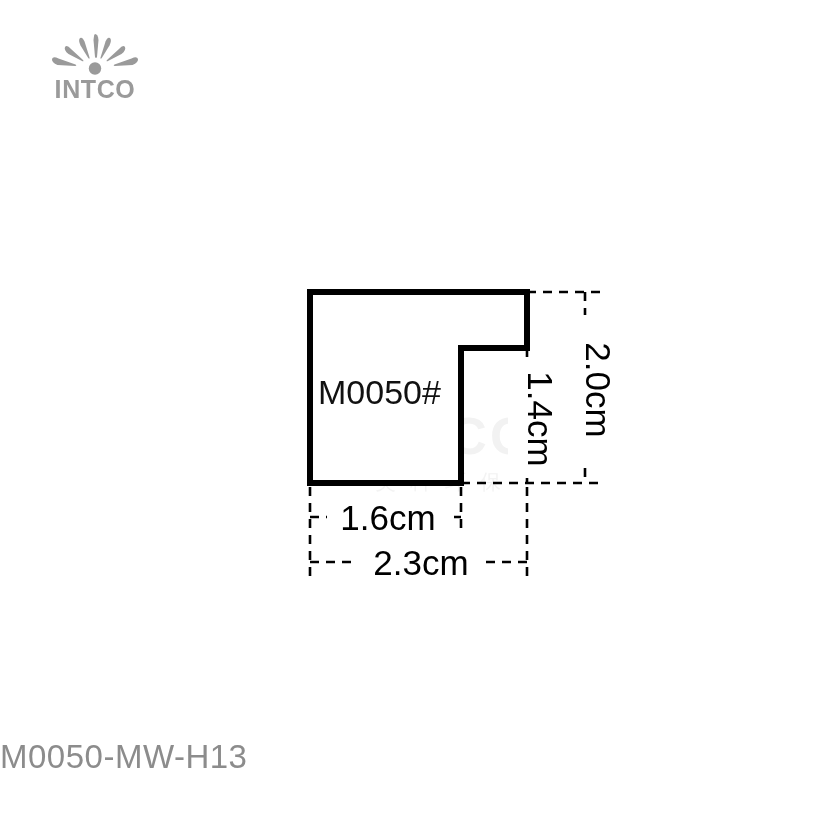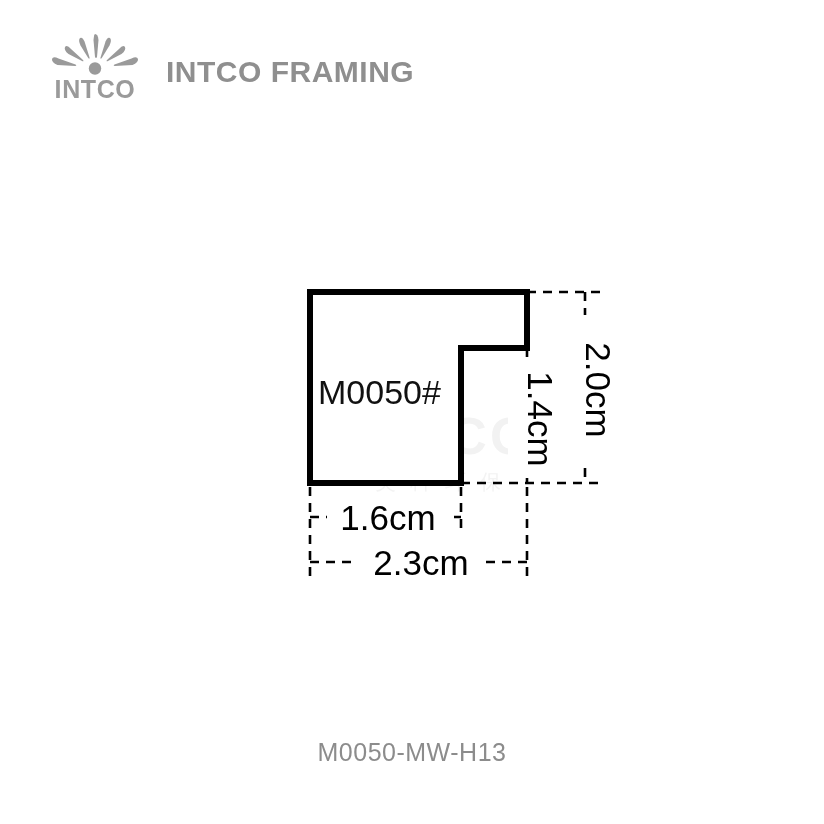--- a/index.html
+++ b/index.html
@@ -89,22 +89,21 @@
     border-radius: 50%;
     background: #f1f1f1;
   }
 
   
   #caption {
     position: absolute;
     left: 0;
     top: 738px;
     width: 824px;
-    text-align: center;
-    font-size: 25px;
+    font-size: 33px;
     color: #8c8c8c;
     letter-spacing: 0.5px;
   }
 
   .dim-label {
     font-family: "Liberation Sans", sans-serif;
     font-size: 35px;
     fill: #000000;
   }
   .part-label {
@@ -136,21 +135,20 @@
       <path d="M94 31 Q94.4 34.5 88.5 37 L70.8 38 Q68.8 37.9 70.5 36.5 L87.5 30.5 Q93 28 94 31 Z"></path>
 
       <circle cx="51" cy="40.5" r="6.2"></circle>
     </g>
 
     <g fill="#9a9a9a">
       <text x="51" y="70" font-family="Liberation Sans, sans-serif" font-size="25" font-weight="bold" letter-spacing="0.6" text-anchor="middle">INTCO</text>
     </g>
   </svg>
 
-  <div id="brand-wordmark">INTCO FRAMING</div>
 </div>
 
 <div id="watermark">
   <div id="watermark-dot"></div>
   <div id="watermark-text">INTCO</div>
   <div id="watermark-sub">英科环保</div>
 </div>
 
 <div id="drawing-stage">
   <svg id="drawing-svg" viewBox="0 0 824 824">

